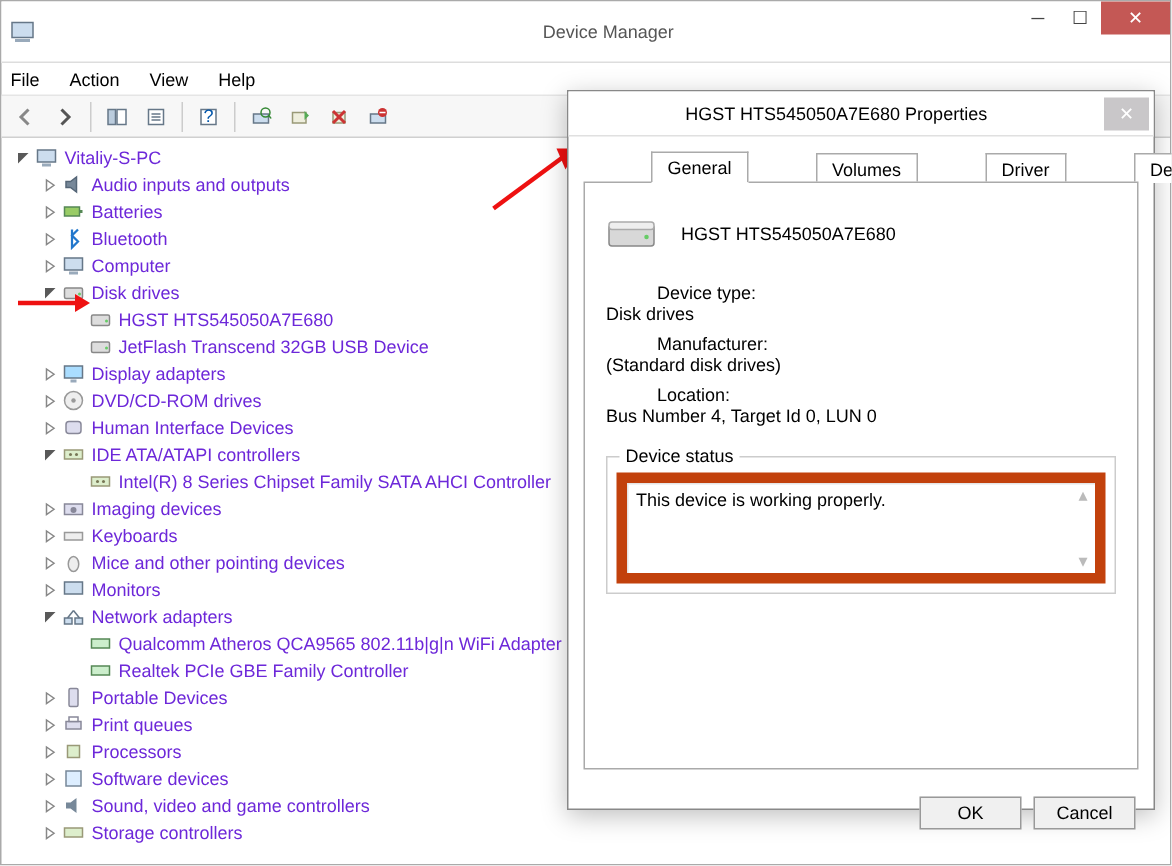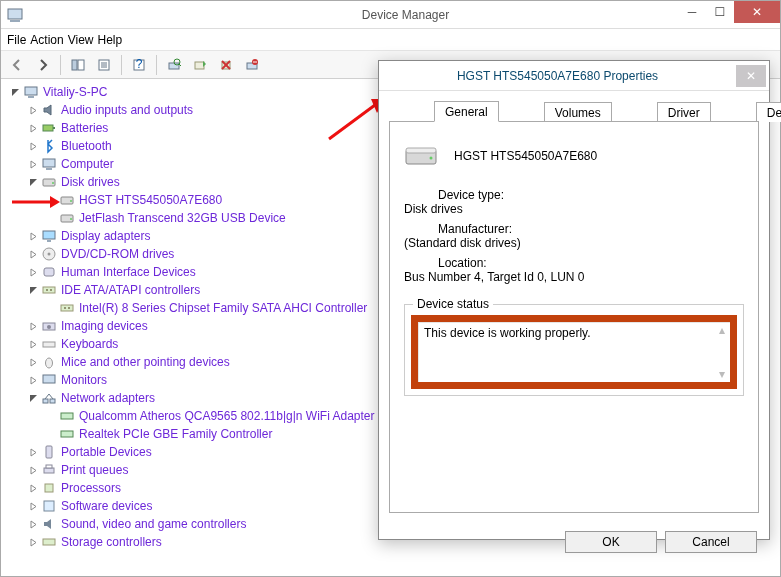--- a/index.html
+++ b/index.html
@@ -1,27 +1,27 @@
 <!DOCTYPE html>
 <html><head>
 <meta charset="utf-8">
 <style>
 * { box-sizing: border-box; font-family: "Segoe UI", Tahoma, sans-serif; font-size: 12px; }
 body { margin: 0; background: #fff; width: 781px; height: 577px; position: relative; overflow: hidden; }
 
 
 .main-window { position: absolute; left: 0; top: 0; width: 781px; height: 577px; border: 1px solid #aaa; background: #fff; }
-.titlebar { height: 28px; background: #fff; border-bottom: 1px solid #ddd; position: relative; display: flex; align-items: center; }
+.titlebar { height: 41px; background: #fff; border-bottom: 1px solid #ddd; position: relative; display: flex; align-items: center; }
 .title-icon { width: 16px; height: 16px; margin: 0 8px 0 6px; }
 .title-text { flex: 1; text-align: center; color: #555; }
 .win-controls { position: absolute; right: 0; top: 0; display: flex; }
 .win-btn { width: 28px; height: 22px; display: flex; align-items: center; justify-content: center; color: #444; }
 .win-btn.close { background: #c45855; color: #fff; width: 46px; }
 
-.menubar { height: 22px; display: flex; align-items: center; padding: 0 6px; gap: 4px; border-bottom: 1px solid #e5e5e5; }
+.menubar { height: 22px; display: flex; align-items: center; padding: 0 6px; gap: 20px; border-bottom: 1px solid #e5e5e5; }
 .menubar span { color: #000; cursor: default; }
 
 .toolbar { height: 28px; border-bottom: 1px solid #d0d0d0; display: flex; align-items: center; padding: 0 4px; gap: 2px; background: #f7f7f7; }
 .tool-sep { width: 1px; height: 20px; background: #ccc; margin: 0 3px; }
 .tool-btn { width: 24px; height: 24px; display: flex; align-items: center; justify-content: center; border: 1px solid transparent; }
 
 .tree { position: relative; padding: 4px 0 4px 8px; height: calc(577px - 28px - 22px - 28px - 10px); overflow: hidden; }
 .tree-row { display: flex; align-items: center; height: 18px; padding-left: 0; white-space: nowrap; }
 .expander { width: 12px; height: 12px; display: inline-flex; align-items: center; justify-content: center; color: #666; margin-right: 2px; }
 .expander svg { display: block; }
@@ -30,21 +30,21 @@
 
 .indent1 { padding-left: 18px; }
 .indent2 { padding-left: 36px; }
 
 
 .red-arrow { position: absolute; pointer-events: none; }
 
 
 .dialog { position: absolute; left: 378px; top: 60px; width: 392px; height: 480px; background: #fff; border: 1px solid #888; box-shadow: 0 4px 16px rgba(0,0,0,.25); }
 .dlg-titlebar { height: 30px; background: #fff; display: flex; align-items: center; border-bottom: 1px solid #e0e0e0; }
-.dlg-title { flex: 1; text-align: center; color: #0c4a6e; }
+.dlg-title { flex: 1; text-align: center; color: #000000; }
 .dlg-close { width: 30px; height: 22px; background: #c9c7c9; color: #fff; display: flex; align-items: center; justify-content: center; margin-right: 3px; }
 .dlg-body { padding: 8px 10px; }
 
 .tabs { display: flex; align-items: flex-end; height: 22px; }
 .tab { padding: 3px 10px 2px; border: 1px solid #aaa; border-bottom: none; background: #fff; margin-right: 0; position: relative; top: 1px; margin-left: 45px; }
 .tab.active { background: #fff; z-index: 2; border-bottom: 1px solid #fff; }
 .tab-pane { border: 1px solid #aaa; background: #fff; height: 392px; padding: 14px 14px; position: relative; }
 
 .dev-row { display: flex; align-items: center; margin: 6px 0 18px 0; }
 .dev-icon { width: 34px; height: 28px; margin-right: 16px; }
@@ -53,21 +53,21 @@
 .info-label { width: 110px; color: #000; margin-left: 34px; }
 .info-val { color: #000; }
 
 .group { border: 1px solid #ccc; margin-top: 20px; position: relative; padding: 10px 6px 6px; }
 .group-legend { position: absolute; top: -8px; left: 8px; background: #fff; padding: 0 4px; }
 .status-box { width: 100%; height: 74px; border: 7px solid #c2410c; box-shadow: inset 1px 1px 0 #e5e5e5; padding: 4px 6px; position: relative; background: #fff; }
 .tiny-scroll { position: absolute; right: 2px; width: 12px; display: flex; flex-direction: column; justify-content: space-between; top: 2px; bottom: 2px; }
 .tiny-scroll div { width: 12px; height: 12px; color: #bbb; display: flex; align-items: center; justify-content: center; }
 
 .dlg-buttons { display: flex; justify-content: flex-end; gap: 8px; padding: 10px 12px; }
-.btn { width: 92px; height: 22px; border: 1px solid #999; background: #f0f0f0; display: flex; align-items: center; justify-content: center; }
+.btn { width: 68px; height: 22px; border: 1px solid #999; background: #f0f0f0; display: flex; align-items: center; justify-content: center; }
 </style>
 </head>
 <body>
 
 <div class="main-window">
 
   <div class="titlebar">
     <span class="title-icon">
       <svg viewBox="0 0 16 16">
           <rect x="1" y="2" width="14" height="10" fill="#cde" stroke="#678"></rect>

